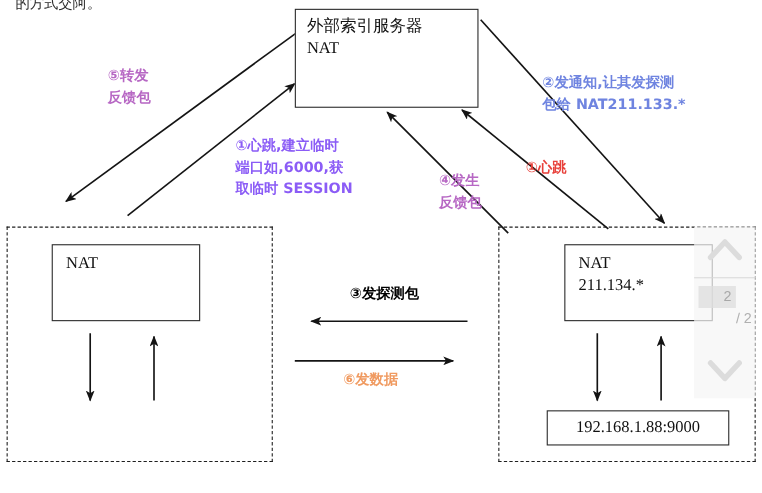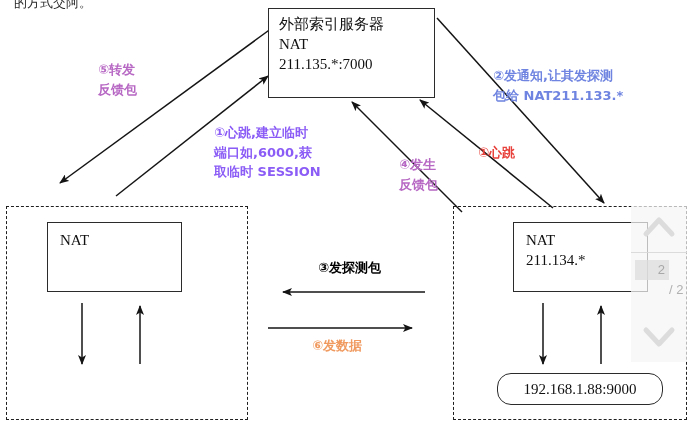--- a/index.html
+++ b/index.html
@@ -71,21 +71,20 @@
   }
   #host-right-box {
     left: 497px;
     top: 373px;
     width: 166px;
     height: 32px;
     font-size: 15px;
     display: flex;
     align-items: center;
     justify-content: center;
-    border-radius: 14px;
   }
   .zone {
     position: absolute;
     border: 1.6px dashed #1f1f1f;
     box-sizing: border-box;
     background: transparent;
   }
   #zone-left {
     left: 6px;
     top: 206px;
@@ -238,21 +237,20 @@
 
     <line x1="601" y1="364" x2="601" y2="306" stroke="#141414" stroke-width="1.5" marker-end="url(#ah)"></line>
   </svg>
 
   <div class="zone" id="zone-left"></div>
   <div class="zone" id="zone-right"></div>
 
   <div class="node" id="server-box">
     <div class="line">外部索引服务器</div>
     <div class="line">NAT</div>
-    <div class="line">211.135.*:7000</div>
   </div>
 
   <div class="node" id="nat-left-box">
     <div class="line">NAT</div>
   </div>
 
   <div class="node" id="nat-right-box">
     <div class="line">NAT</div>
     <div class="line">211.134.*</div>
   </div>

